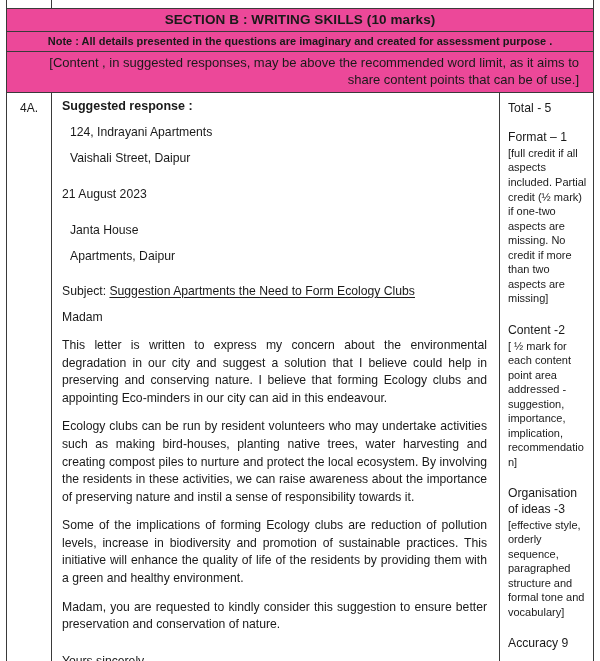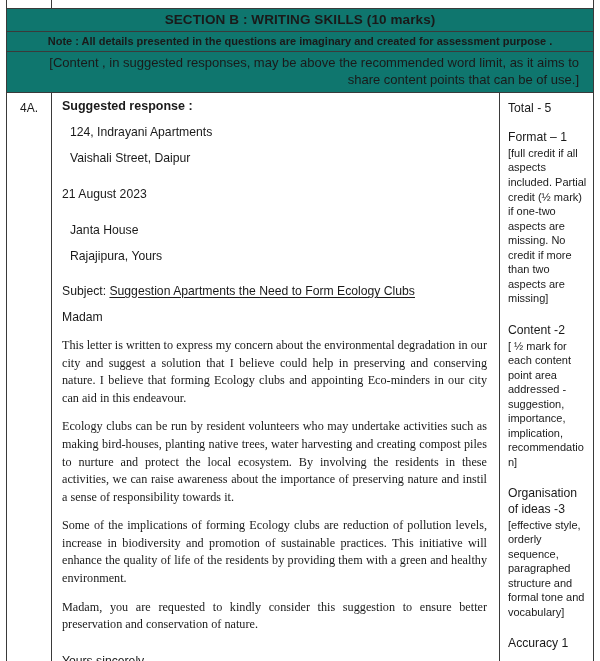--- a/index.html
+++ b/index.html
@@ -33,21 +33,21 @@
     height: 9px;
     border-bottom: 1px solid #3a3a3a;
     display: flex;
     box-sizing: border-box;
     background: #ffffff;
   }
   .stub-c1 { width: 45px; border-right: 1px solid #3a3a3a; box-sizing: border-box; }
   .stub-c2 { flex: 1; box-sizing: border-box; }
 
   .band {
-    background: #0f766e;
+    background: #ec4899;
     border-bottom: 1px solid #3a3a3a;
     box-sizing: border-box;
   }
   .band-section {
     text-align: center;
     font-weight: bold;
     font-size: 13.5px;
     padding: 3px 4px 4px 4px;
     letter-spacing: 0.1px;
   }
@@ -117,21 +117,20 @@
   .subject-text {
     text-decoration: underline;
     text-underline-offset: 2px;
   }
   .para {
     font-size: 12.2px;
     line-height: 1.44;
     margin: 0 0 11px 0;
     text-align: justify;
     text-justify: inter-word;
-    font-family: Liberation Serif, serif;
   }
   .para:last-of-type { margin-bottom: 0; }
   .closing {
     font-size: 12.2px;
     margin: 0;
   }
   .sign-wrap {
     height: 32px;
     margin: 1px 0 0 2px;
   }
@@ -179,21 +178,21 @@
         <p class="addr-line">124, Indrayani Apartments</p>
         <p class="addr-line">Vaishali Street, Daipur</p>
 
         <div class="gap"></div>
 
         <p class="plain">21 August 2023</p>
 
         <div class="gap"></div>
 
         <p class="addr-line">Janta House</p>
-        <p class="addr-line">Rajajipura, Yours</p>
+        <p class="addr-line">Apartments, Daipur</p>
 
         <div class="gap"></div>
 
         <p class="subject-row">
           <span>Subject:</span>
           <span class="subject-text">Suggestion Apartments the Need to Form Ecology Clubs</span>
         </p>
 
         <div class="gap"></div>
 
@@ -244,19 +243,19 @@
         <p class="mk-head">Content -2</p>
         <p class="mk-sub">[ ½ mark for each content point area addressed - suggestion, importance, implication, recommendation]</p>
 
         <div class="mk-gap-lg"></div>
 
         <p class="mk-head">Organisation of ideas -3</p>
         <p class="mk-sub">[effective style, orderly sequence, paragraphed structure  and formal tone and vocabulary]</p>
 
         <div class="mk-gap-lg"></div>
 
-        <p class="mk-head">Accuracy 1</p>
+        <p class="mk-head">Accuracy 9</p>
 
       </div>
 
     </div>
   </div>
 </div>
 
 </body></html>

